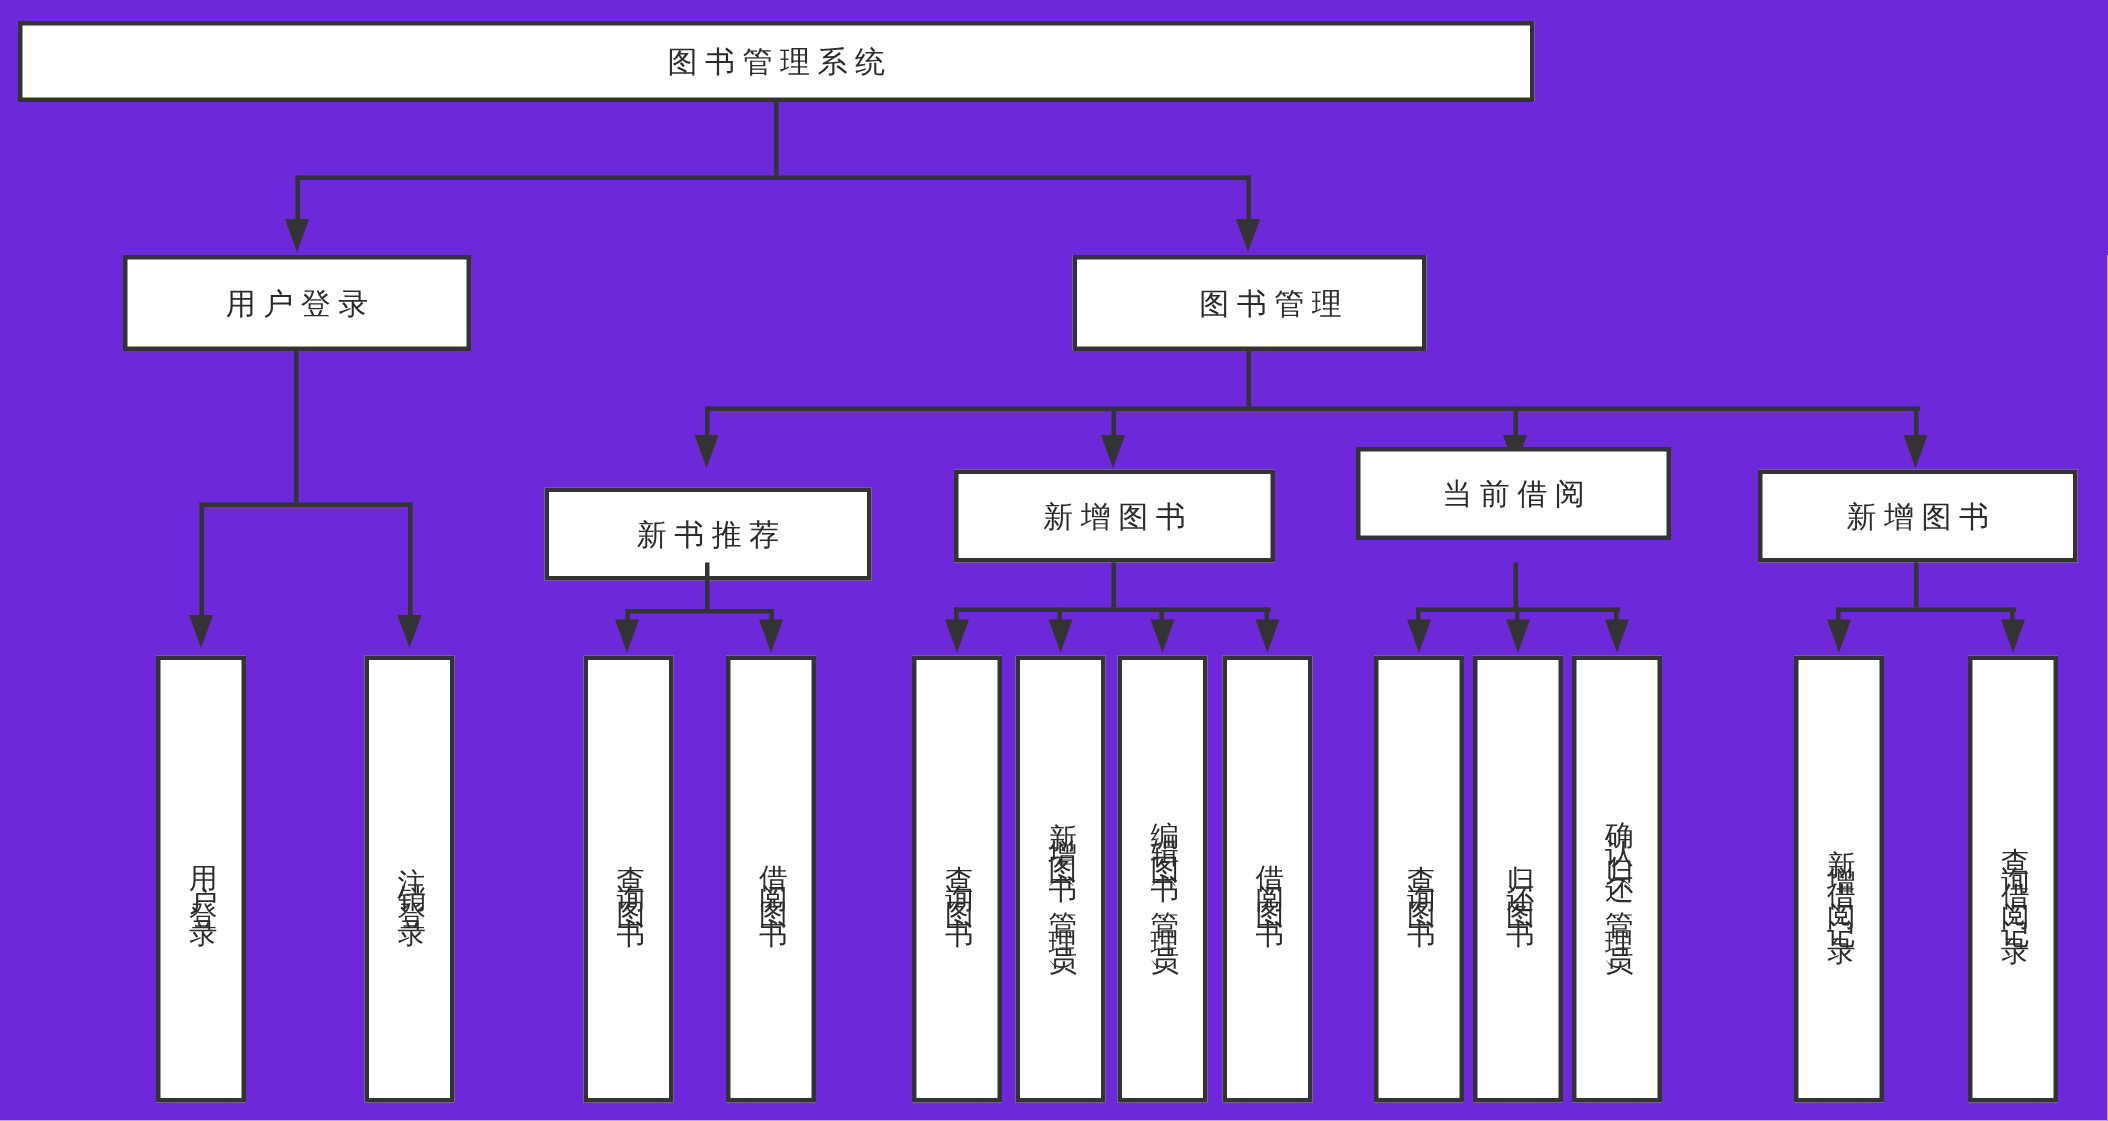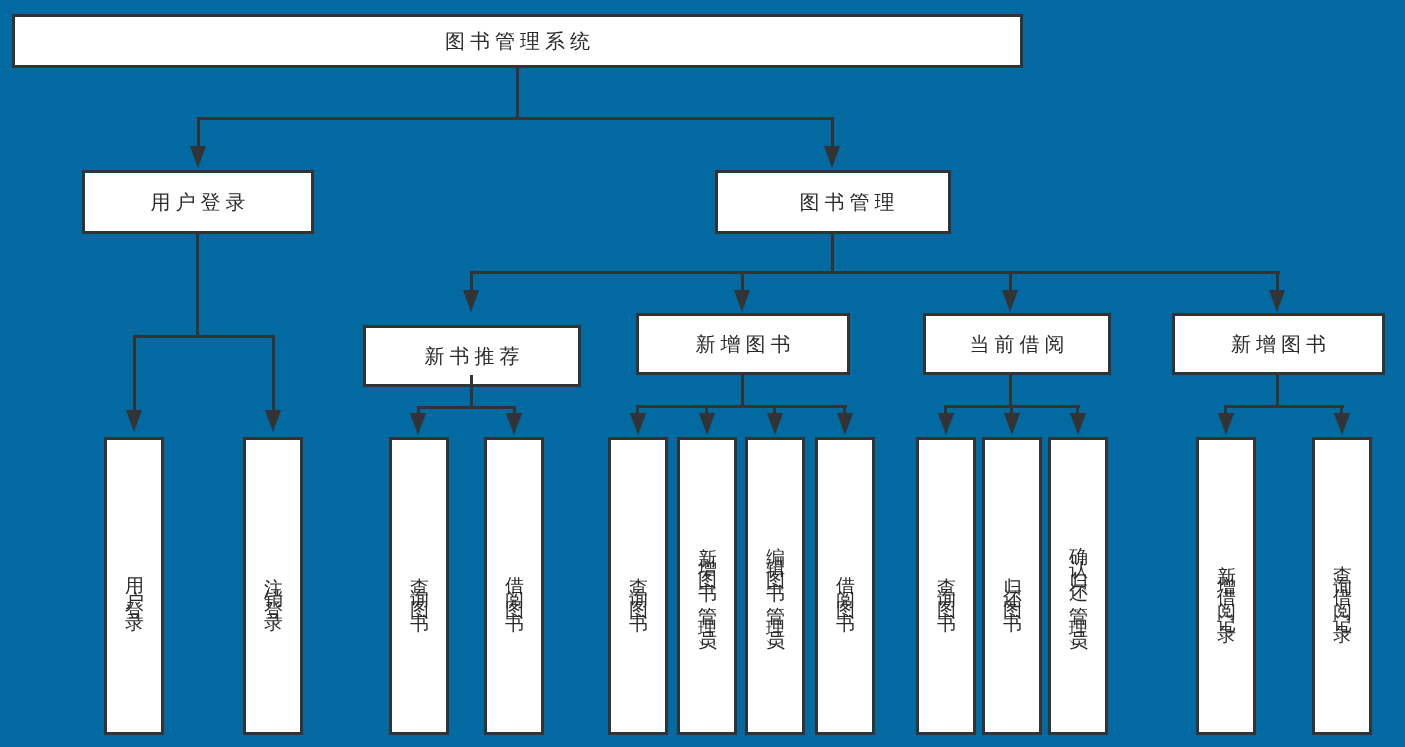--- a/index.html
+++ b/index.html
@@ -1,34 +1,34 @@
 <!DOCTYPE html>
 <html><head>
 <meta charset="utf-8">
 <style>
   html,body{margin:0;padding:0;background:#ffffff;}
-  .canvas{position:relative;width:1405px;height:747px;background:#0369a1;overflow:hidden;
+  .canvas{position:relative;width:1405px;height:747px;background:#6d28d9;overflow:hidden;
           font-family:Liberation Sans, sans-serif;color:#2b2b2b;}
   .box{position:absolute;box-sizing:border-box;border:3px solid #333333;background:#ffffff;
        display:flex;align-items:center;justify-content:center;}
   .h{font-size:20px;letter-spacing:5px;text-indent:5px;white-space:nowrap;}
   .v{writing-mode:vertical-rl;text-orientation:mixed;font-size:19px;letter-spacing:12px;line-height:1.1;}
   .ln{position:absolute;background:#333333;}
   .ah{position:absolute;width:0;height:0;border-left:8px solid transparent;
       border-right:8px solid transparent;border-top:22px solid #333333;}
   .watermark{position:absolute;left:1150px;top:711px;font-size:21px;color:#b9bdc2;
              letter-spacing:1px;white-space:nowrap;z-index:5;}
 
   
   #n-root{left:12px;top:14px;width:1011px;height:54px;}
   #n-user{left:82px;top:170px;width:232px;height:64px;}
   #n-book{left:715px;top:170px;width:236px;height:64px;padding-left:28px;}
   #n-l30{left:363px;top:325px;width:218px;height:62px;}
   #n-l31{left:636px;top:313px;width:214px;height:62px;}
-  #n-l32{left:904px;top:313px;width:188px;height:62px;margin-left:19px;}
+  #n-l32{left:904px;top:298px;width:210px;height:62px;}
   #n-l33{left:1172px;top:313px;width:213px;height:62px;}
   .leaf{top:437px;width:60px;height:298px;}
   #n-u0{left:104px;} #n-u1{left:243px;}
   #n-a0{left:389px;} #n-a1{left:484px;}
   #n-b0{left:608px;} #n-b1{left:677px;} #n-b2{left:745px;} #n-b3{left:815px;}
   #n-c0{left:916px;} #n-c1{left:982px;} #n-c2{left:1048px;}
   #n-d0{left:1196px;} #n-d1{left:1312px;}
 
   
   #c-root-stem{left:516px;top:68px;width:3px;height:49px;}

